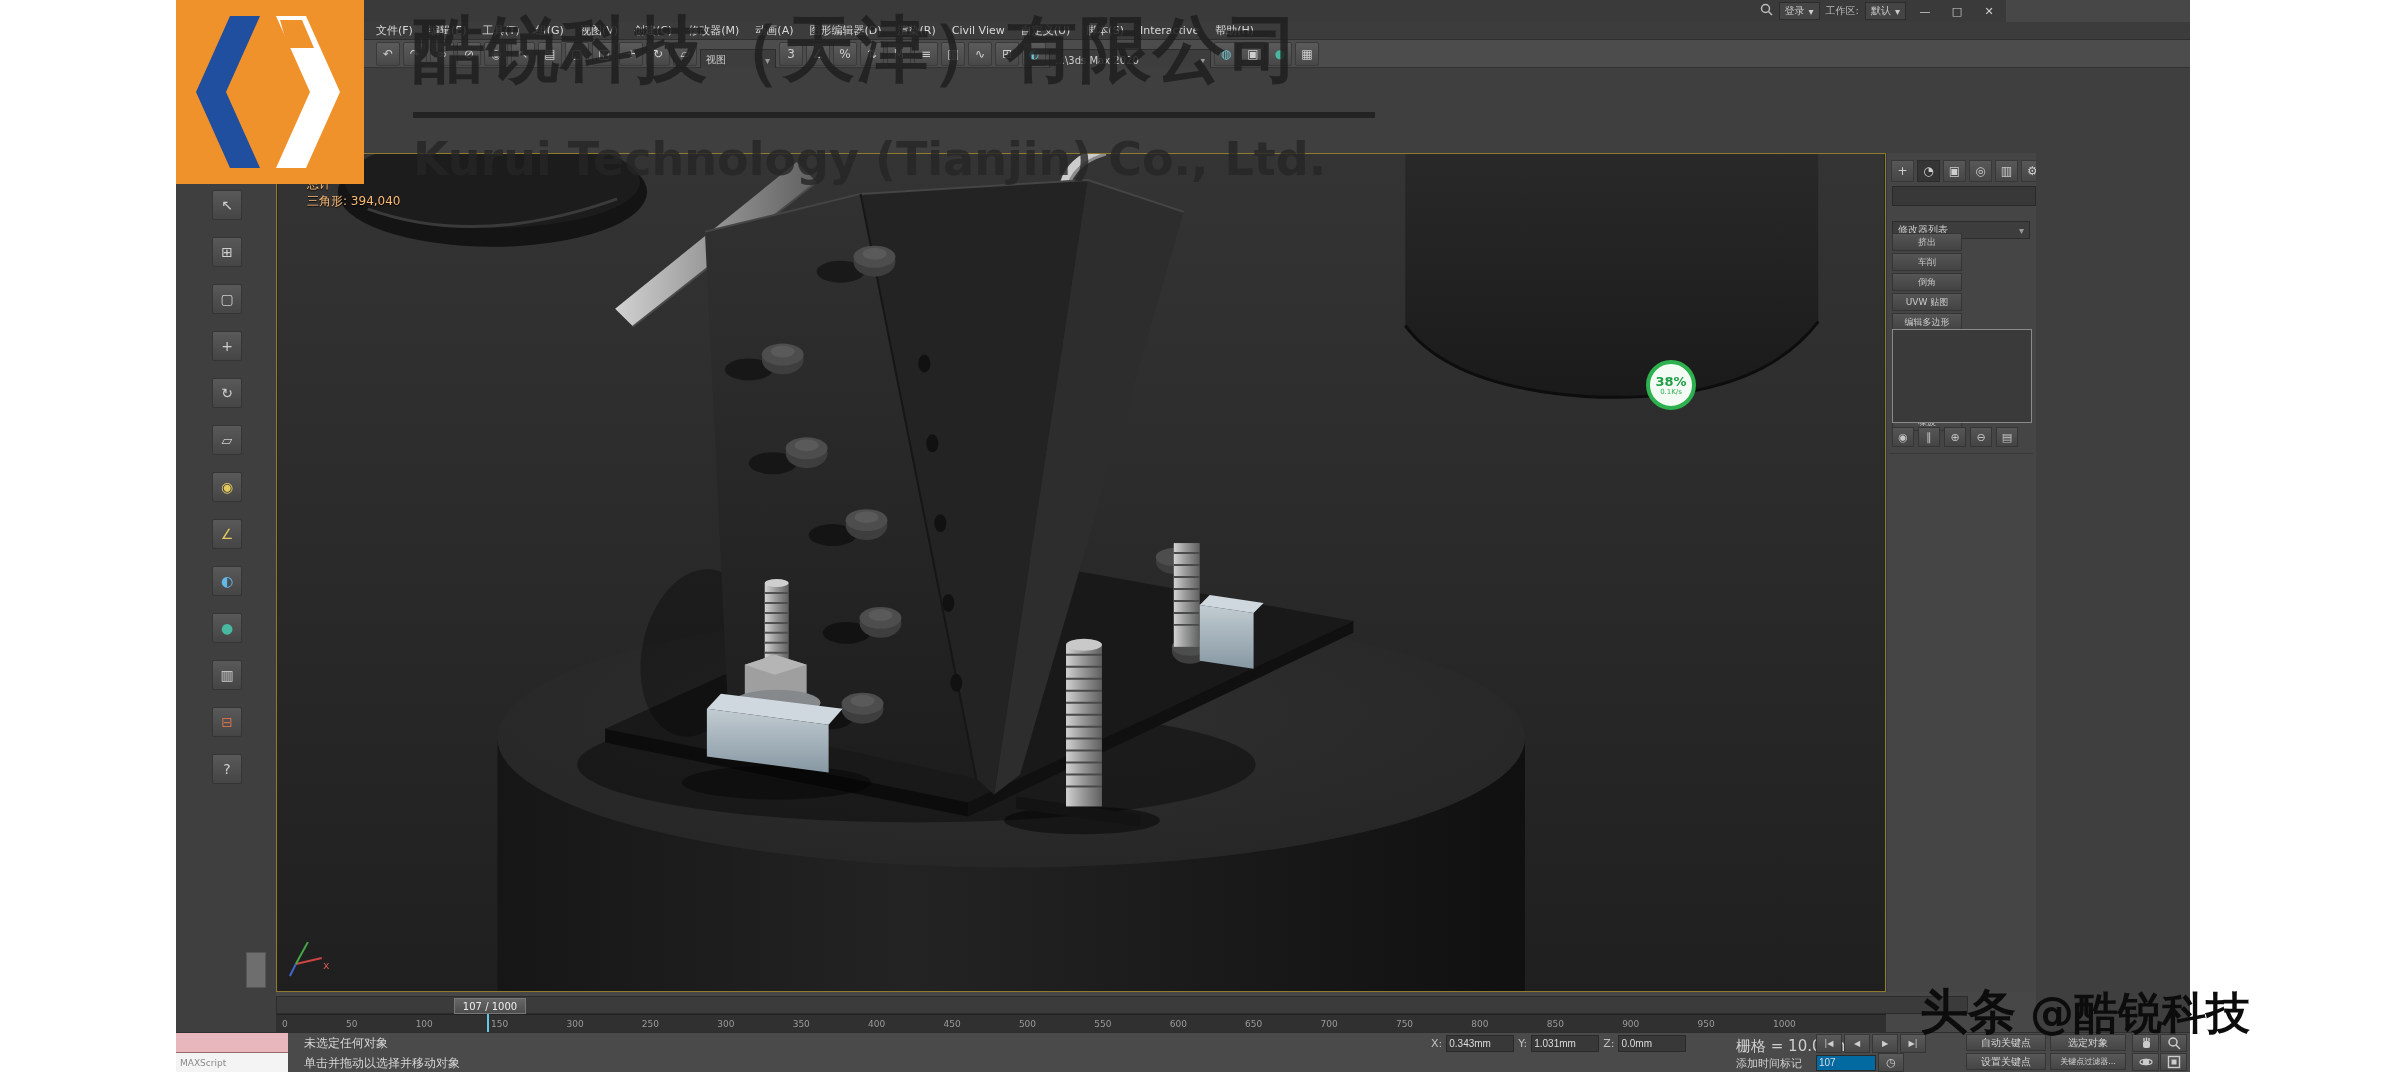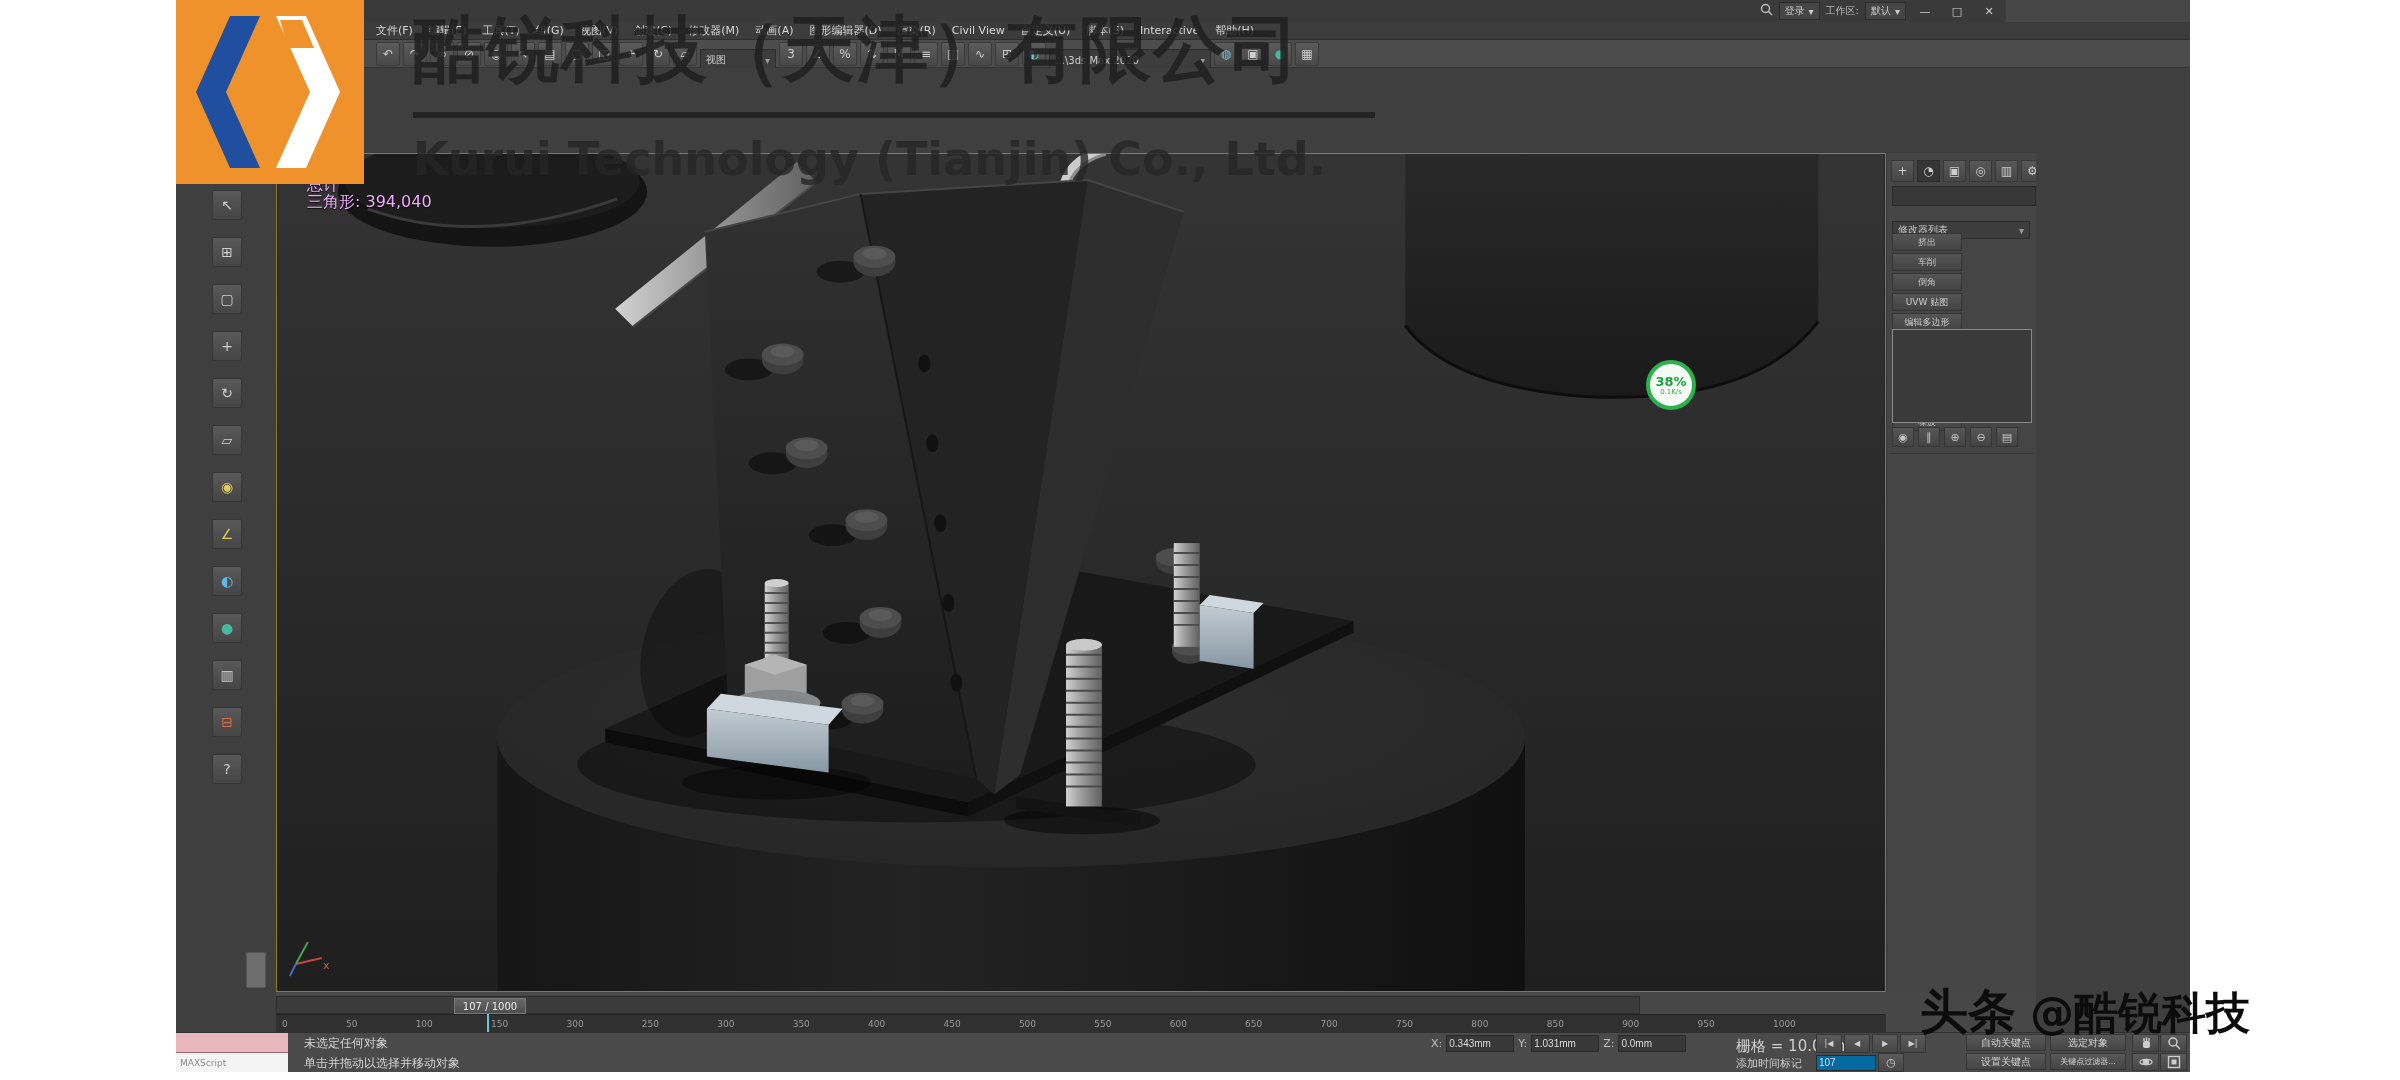--- a/index.html
+++ b/index.html
@@ -38,21 +38,21 @@
   
   .leftgutter{position:absolute;left:0;top:153px;width:100px;height:879px;background:#3f3f3f;}
   .vtools{position:absolute;left:36px;top:37px;display:flex;flex-direction:column;gap:17px;}
   .vico{width:28px;height:28px;background:linear-gradient(#595959,#454545);border:1px solid #353535;border-radius:2px;
         color:#cfcfcf;font-size:14px;display:flex;align-items:center;justify-content:center;}
   .vscroll{position:absolute;left:70px;top:799px;width:18px;height:34px;background:#6e6e6e;border:1px solid #555;}
 
   
   #viewport{position:absolute;left:100px;top:153px;width:1610px;height:839px;border:1px solid #8f7a2e;box-sizing:border-box;background:#262626;overflow:hidden;}
   #viewport svg{display:block;}
-  .vpstats{position:absolute;left:30px;top:22px;color:#f0abfc;font-size:16px;line-height:17px;text-shadow:0 1px 1px #000;}
+  .vpstats{position:absolute;left:30px;top:22px;color:#fdba74;font-size:12px;line-height:17px;text-shadow:0 1px 1px #000;}
 
   
   .badge{position:absolute;left:1646px;top:360px;width:50px;height:50px;border-radius:50%;background:#f4fbf5;
          border:4px solid #2db14e;box-sizing:border-box;display:flex;flex-direction:column;align-items:center;justify-content:center;z-index:30;}
   .badge .pct{color:#1f9e43;font-size:13px;font-weight:bold;line-height:13px;}
   .badge .rate{color:#2db14e;font-size:7px;line-height:8px;}
 
   
   #cmdpanel{position:absolute;left:1710px;top:153px;width:150px;height:839px;background:#454545;border-left:1px solid #383838;box-sizing:border-box;}
   .cptabs{position:absolute;left:4px;top:7px;display:flex;gap:3px;}
@@ -66,21 +66,21 @@
           font-size:9px;display:flex;align-items:center;justify-content:center;overflow:hidden;white-space:nowrap;}
   .stackbox{position:absolute;left:5px;top:176px;width:138px;height:92px;background:#3a3a3a;border:1px solid #8a8a8a;}
   .sicons{position:absolute;left:5px;top:274px;display:flex;gap:4px;}
   .sico{width:20px;height:18px;background:linear-gradient(#565656,#444);border:1px solid #353535;color:#c5c5c5;
         font-size:11px;display:flex;align-items:center;justify-content:center;}
   .cpsep{position:absolute;left:2px;top:300px;width:144px;height:1px;background:#383838;}
 
   .rightfiller{position:absolute;left:1860px;top:68px;width:154px;height:964px;background:#3f3f3f;}
 
   
-  .trackbar{position:absolute;left:100px;top:996px;width:1364px;height:18px;background:#3b3b3b;border:1px solid #2c2c2c;box-sizing:border-box;}
+  .trackbar{position:absolute;left:100px;top:996px;width:1692px;height:18px;background:#3b3b3b;border:1px solid #2c2c2c;box-sizing:border-box;}
   .slider{position:absolute;left:177px;top:1px;width:70px;height:14px;background:linear-gradient(#666,#4d4d4d);
           border:1px solid #777;color:#eee;font-size:10px;display:flex;align-items:center;justify-content:center;}
   .ruler{position:absolute;left:100px;top:1014px;width:1610px;height:18px;background:#303030;border-top:1px solid #222;
          display:flex;align-items:center;justify-content:space-between;padding:0 90px 0 6px;box-sizing:border-box;}
   .tick{color:#9a9a9a;font-size:9px;}
   .marker{position:absolute;left:311px;top:1014px;width:2px;height:18px;background:#63c7e6;}
 
   
   .statusbar{position:absolute;left:0;top:1032px;width:2014px;height:40px;background:#4a4a4a;border-top:1px solid #2f2f2f;}
   .mlpink{position:absolute;left:0;top:0;width:112px;height:19px;background:#e8b7bd;border-bottom:1px solid #9b6a6f;}

